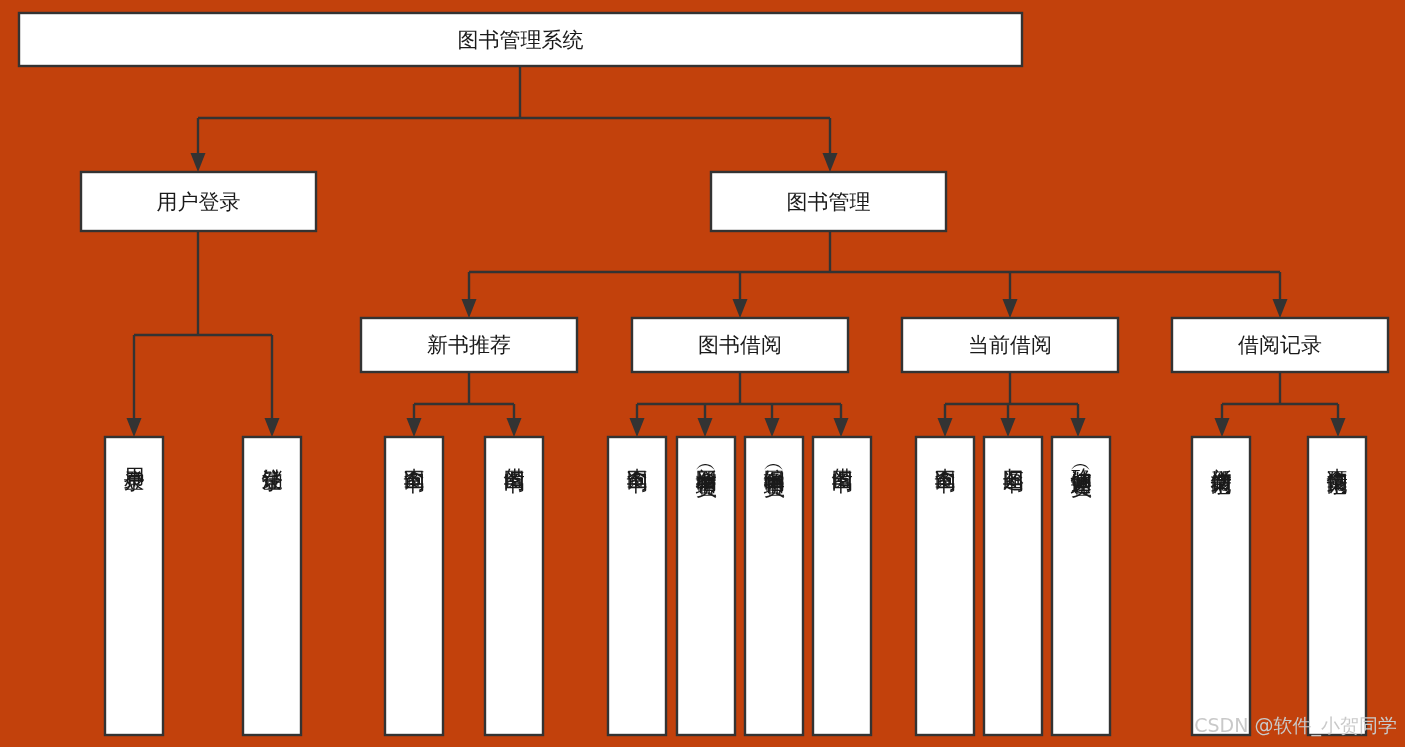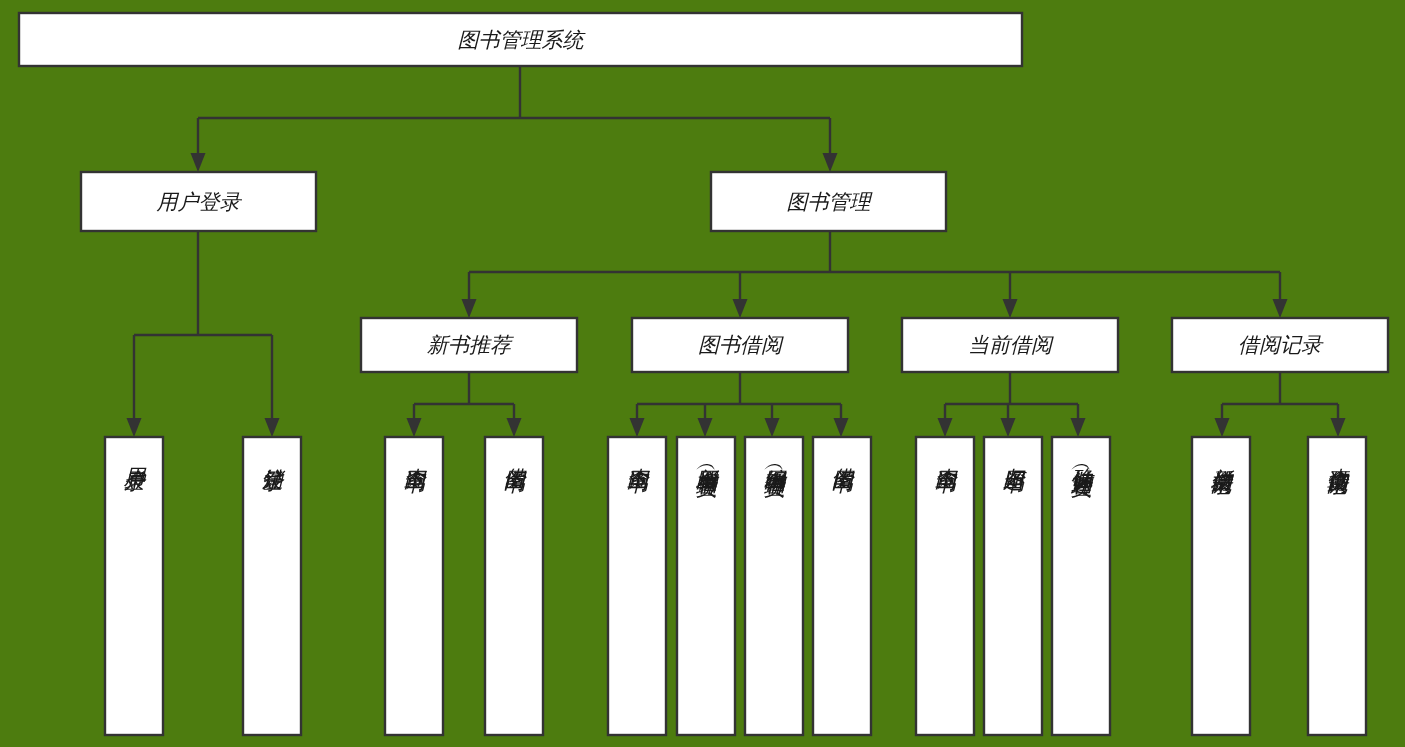--- a/index.html
+++ b/index.html
@@ -11,22 +11,21 @@
   body {
     width: 1405px;
     height: 747px;
     overflow: hidden;
     font-family: "DejaVu Sans", "Liberation Sans", sans-serif;
   }
   #diagram-root {
     position: relative;
     width: 1405px;
     height: 747px;
-    background: #4d7c0f;
-    font-style: italic;
+    background: #c2410c;
   }
   svg.diagram-canvas {
     position: absolute;
     left: 0;
     top: 0;
     width: 1405px;
     height: 747px;
     display: block;
   }
   .node-box {
@@ -206,13 +205,14 @@
       <div class="vertical-label-wrap" style="left: 1052px; top: 451px; width: 58px; height: 278px;">
         <span class="vertical-label">确认归还（管理员）</span>
       </div>
       <div class="vertical-label-wrap" style="left: 1192px; top: 451px; width: 58px; height: 278px;">
         <span class="vertical-label">新增借阅记录</span>
       </div>
       <div class="vertical-label-wrap" style="left: 1308px; top: 451px; width: 58px; height: 278px;">
         <span class="vertical-label">查询借阅记录</span>
       </div>
     </div>
+  <div class="watermark">CSDN @软件_小贺同学</div>
 </div>
 
 </body></html>

